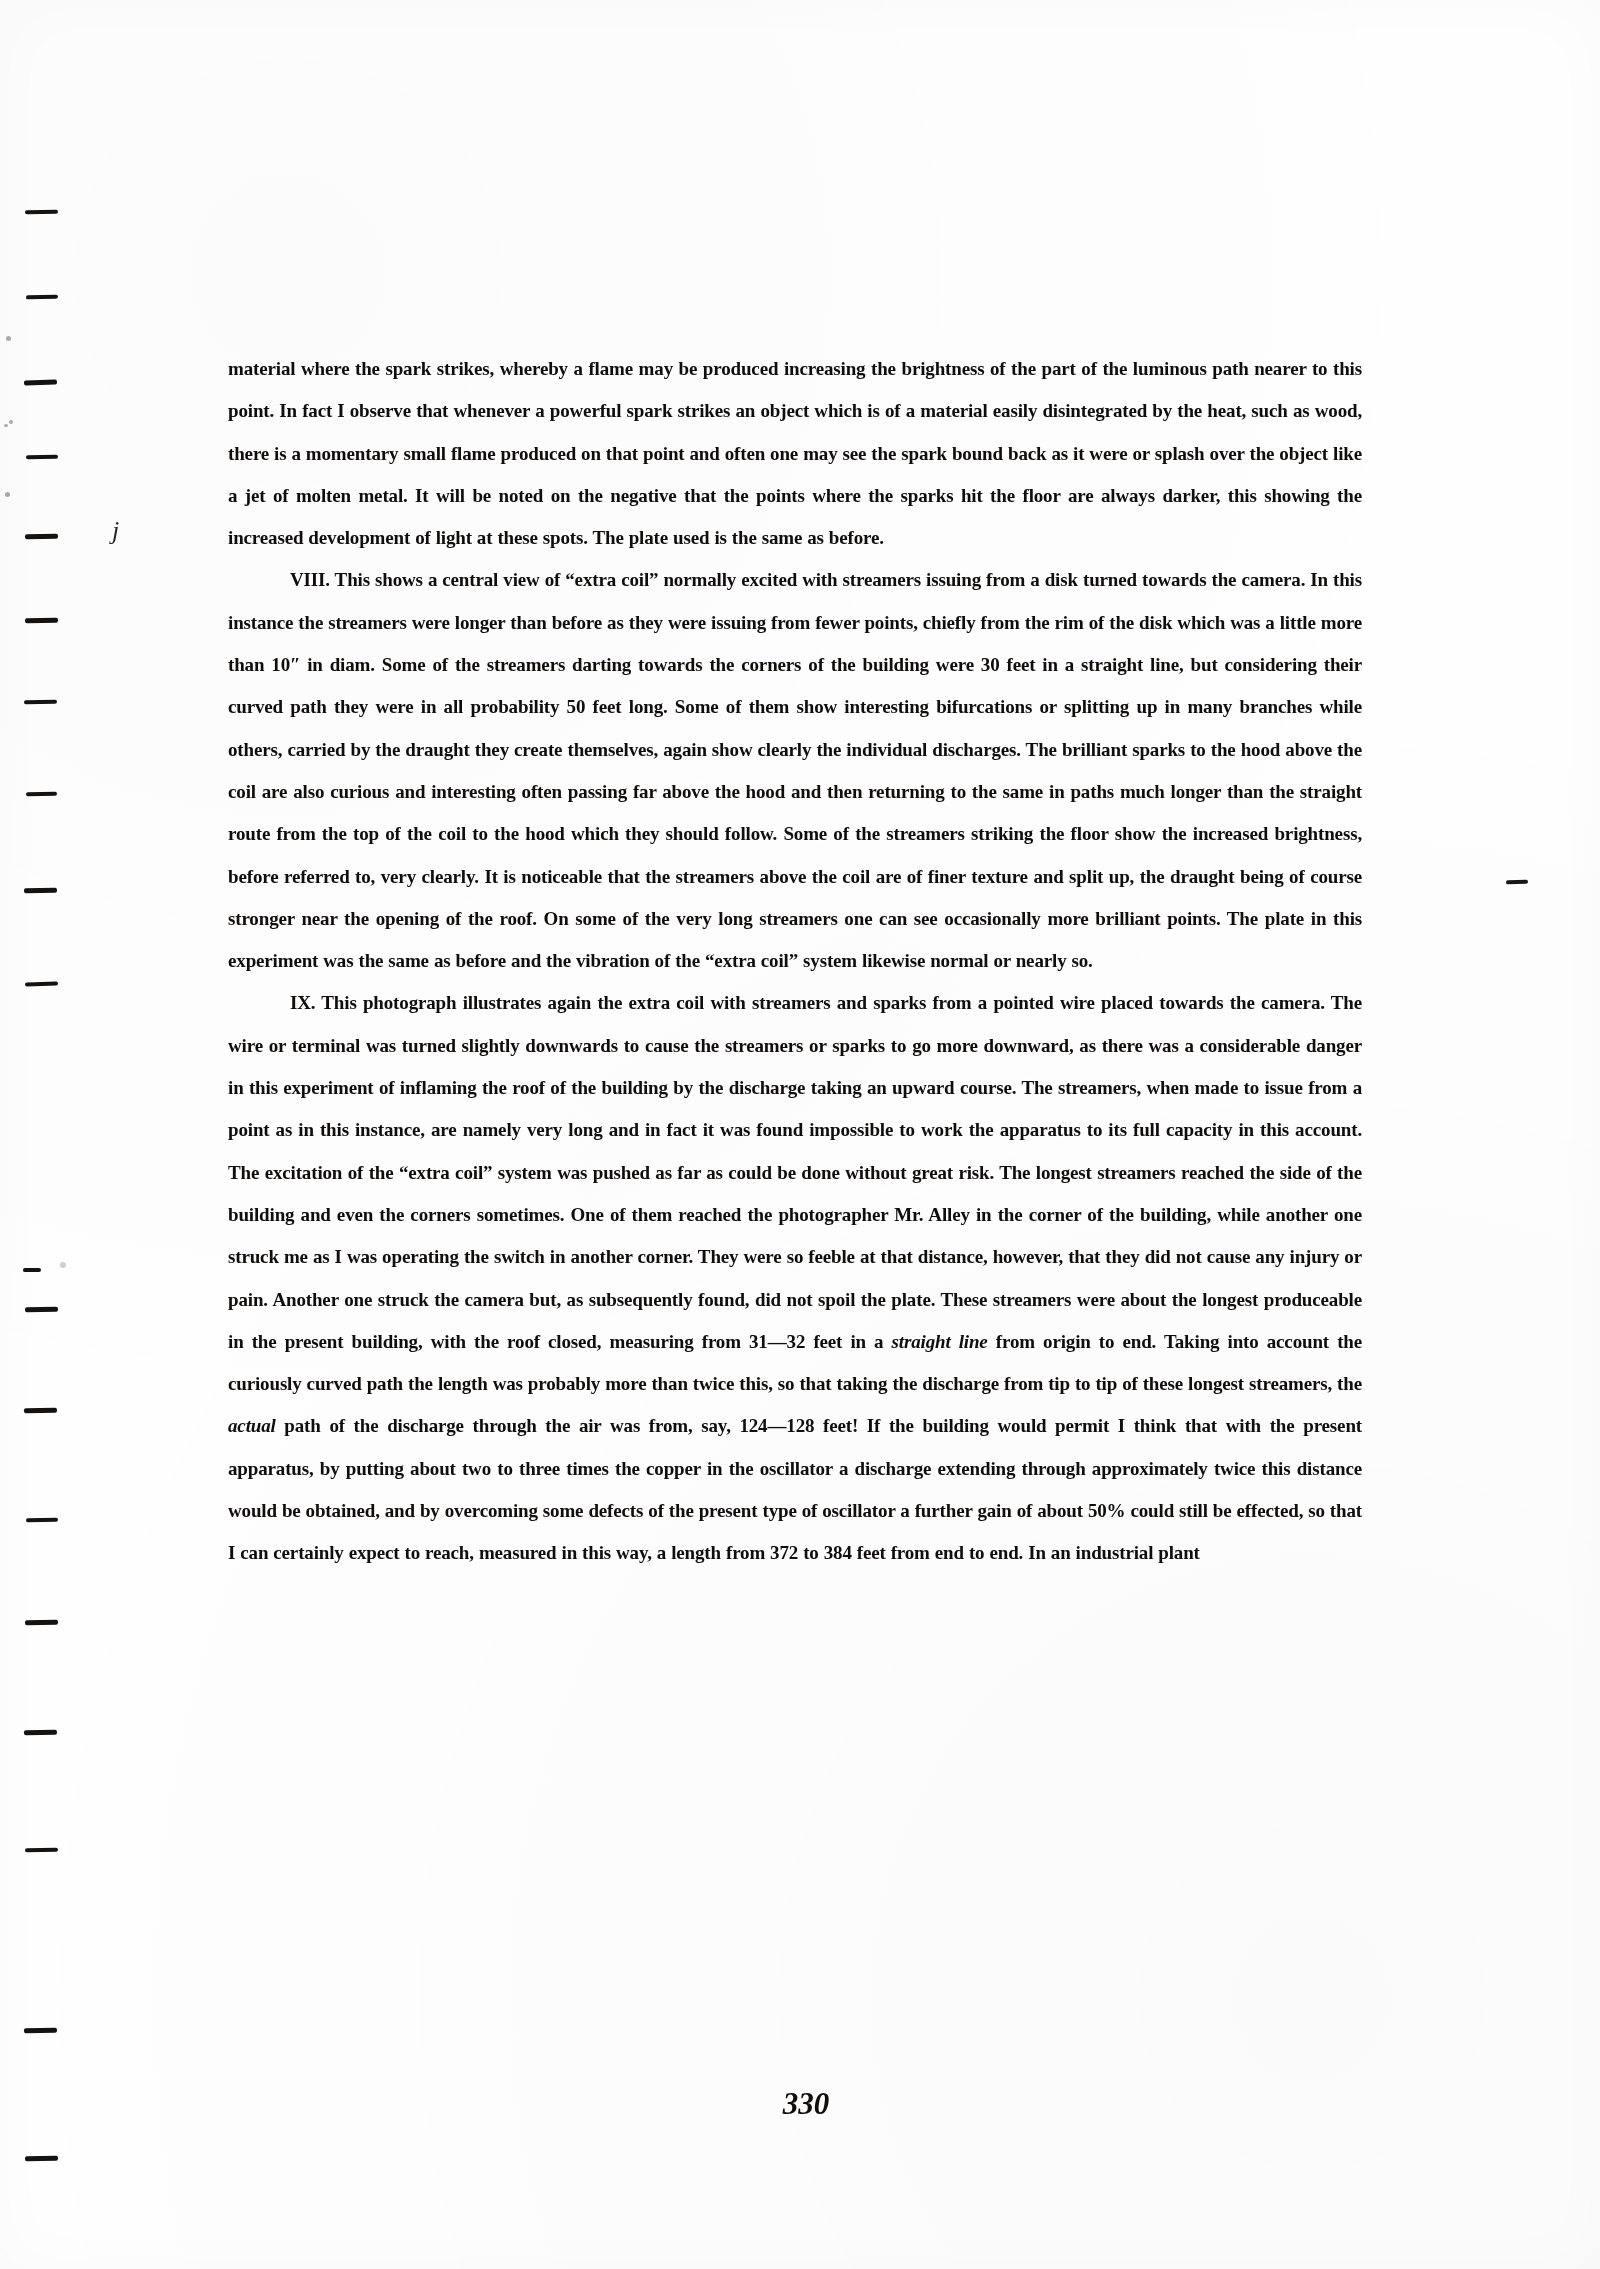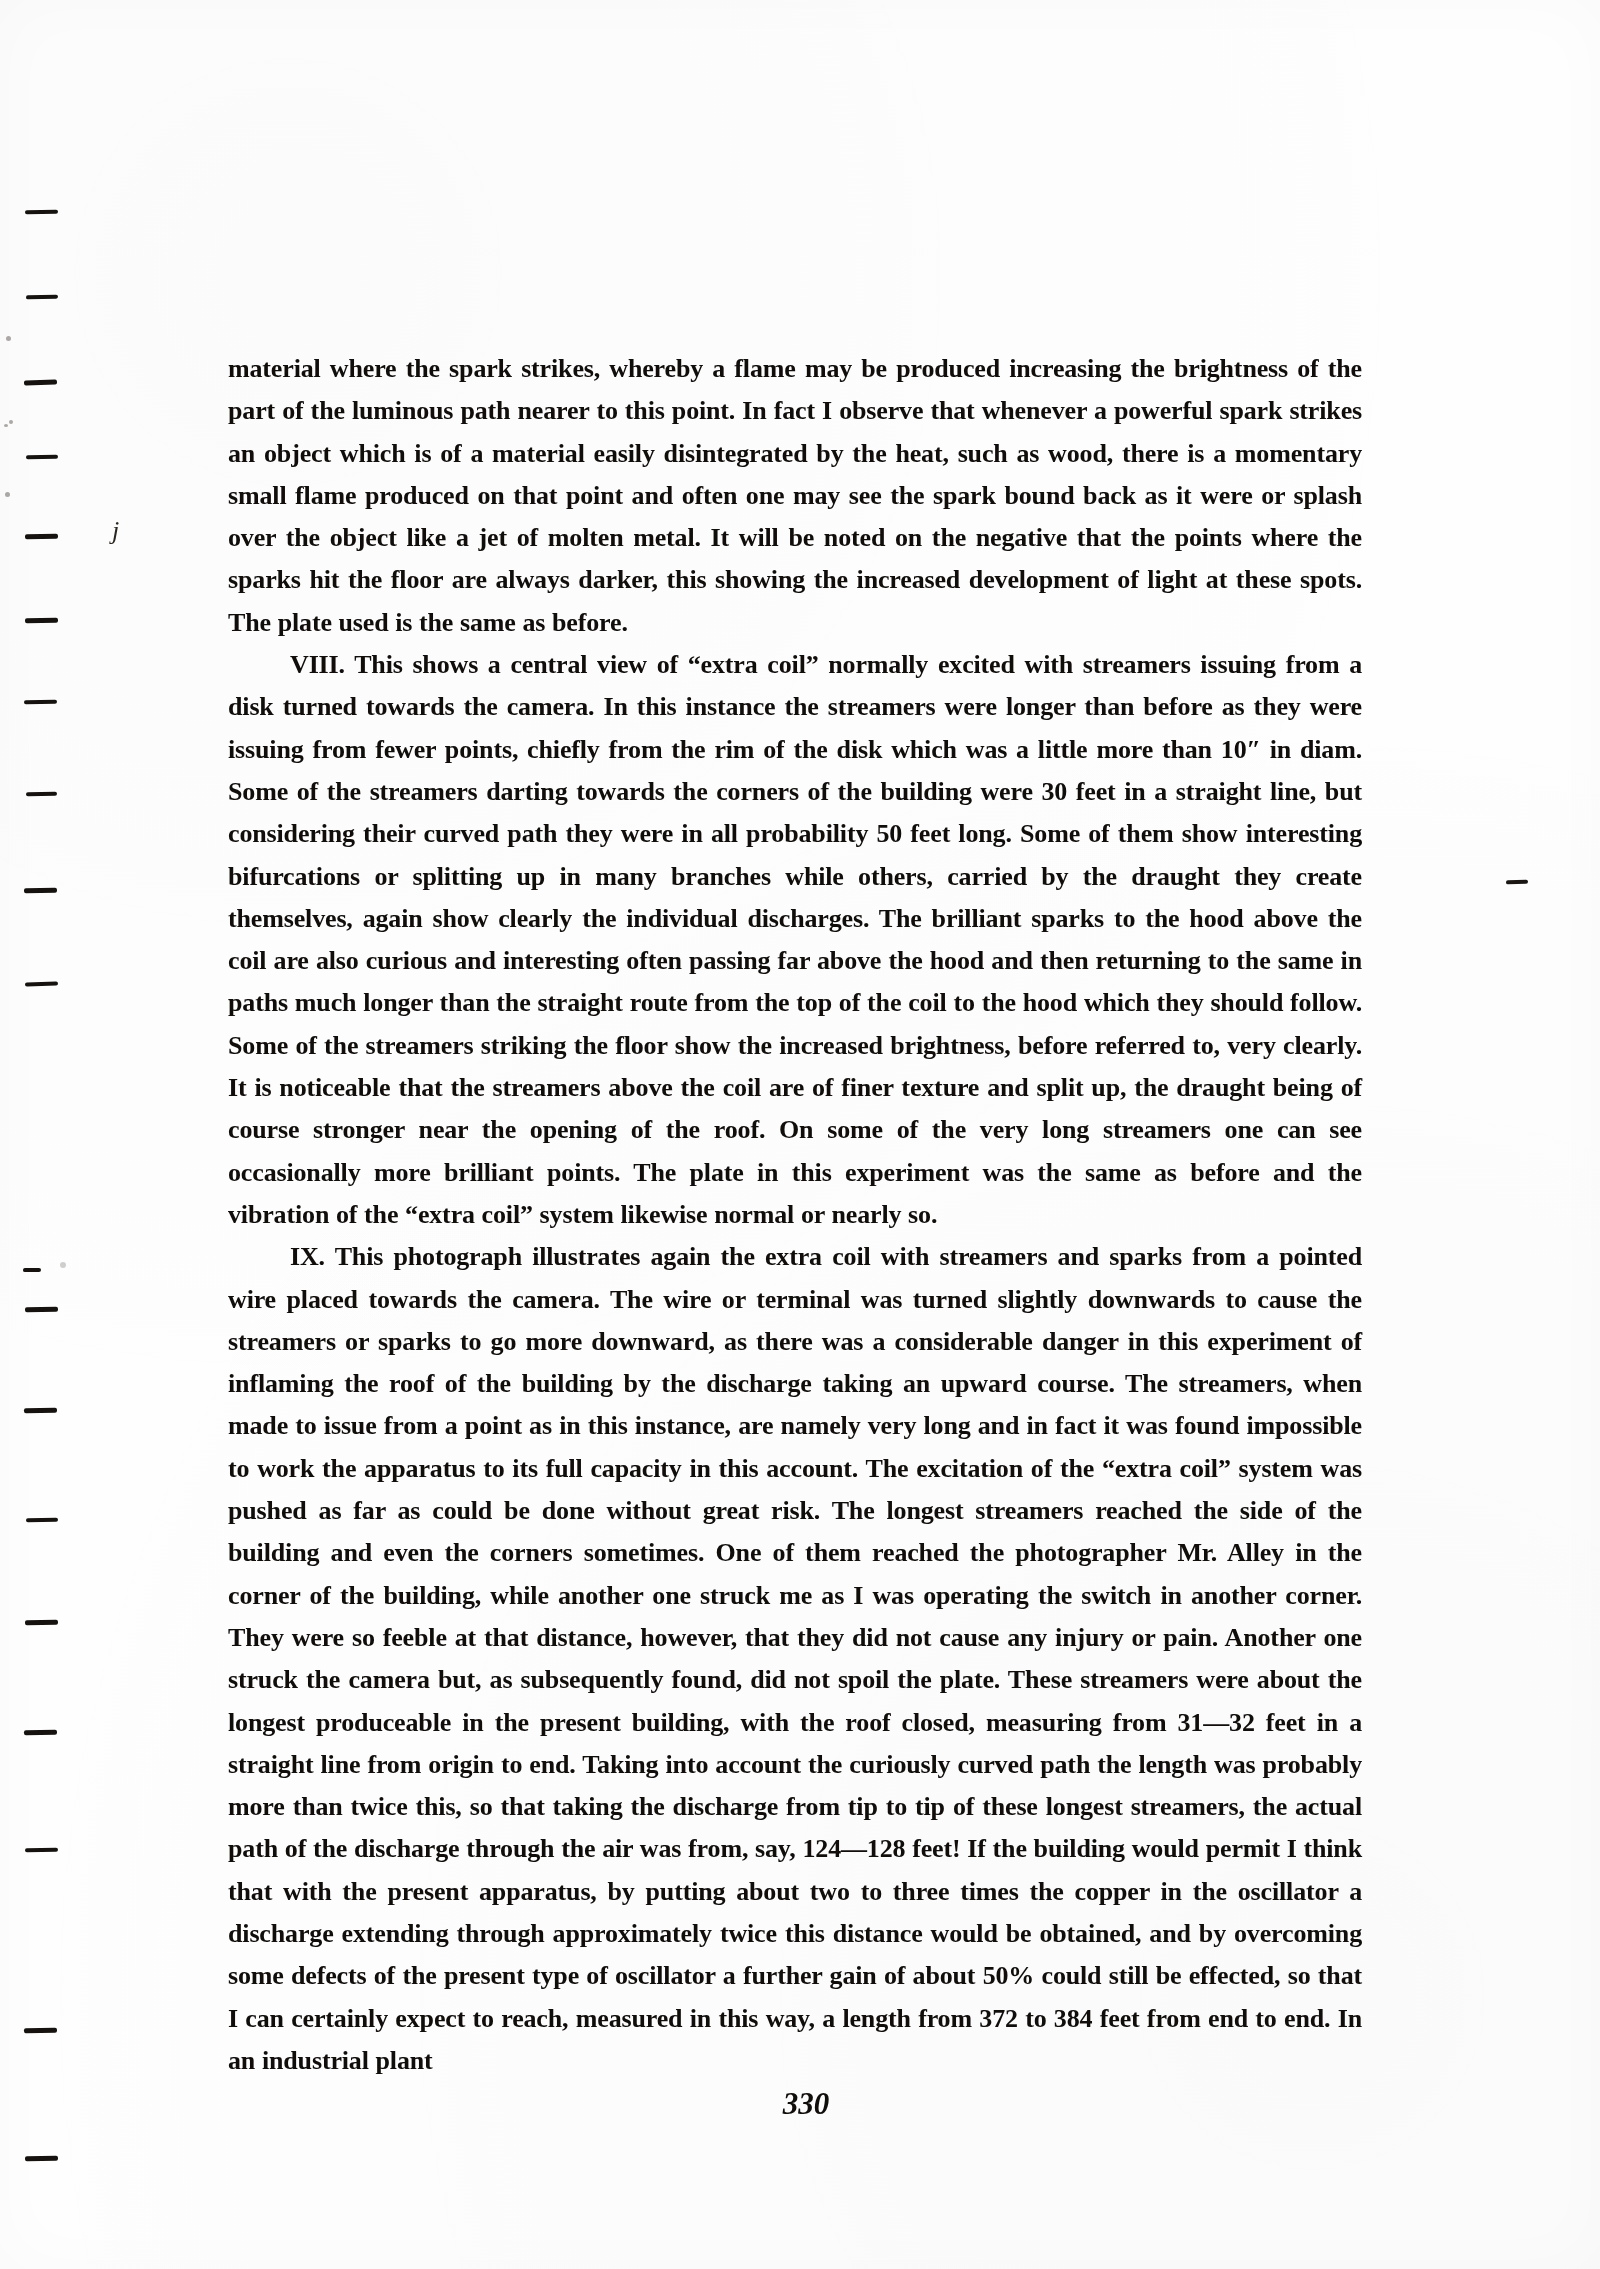--- a/index.html
+++ b/index.html
@@ -73,34 +73,35 @@
     left: 228px;
     top: 348px;
     width: 1134px;
   }
 
   p.body-par {
     margin: 0 0 0 0;
     text-align: justify;
     text-align-last: left;
     font-family: "Liberation Serif", "DejaVu Serif", serif;
-    font-size: 26px;
+    font-size: 19px;
     line-height: 42.3px;
     font-weight: bold;
     color: #100d0b;
     letter-spacing: -0.15px;
     word-spacing: 0.4px;
     -webkit-font-smoothing: none;
   }
   p.indent {
     text-indent: 62px;
   }
   p.spaced {
   }
   .ital {
+    font-style: italic;
   }
 
   
   #page-number {
     position: absolute;
     left: 12px;
     right: 0;
     top: 2086px;
     text-align: center;
     font-family: "Liberation Serif", "DejaVu Serif", serif;

